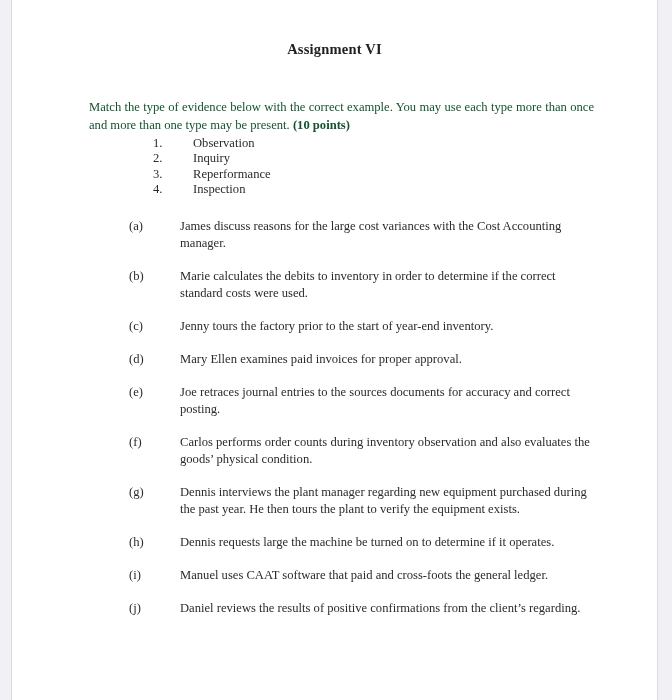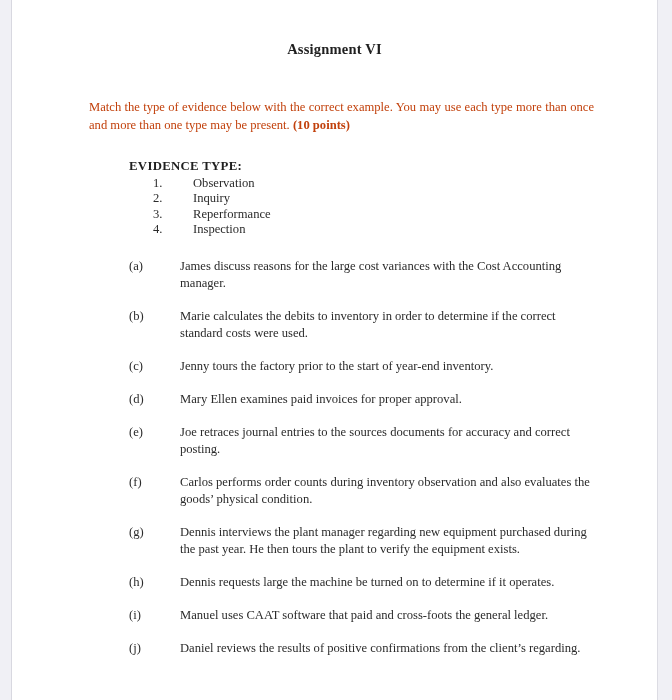--- a/index.html
+++ b/index.html
@@ -44,21 +44,21 @@
     padding-left: 77px;
     padding-right: 63px;
   }
   .intro {
     margin: 0;
     padding-top: 40px;
     font-size: 12.6px;
     line-height: 18px;
     text-align: justify;
     text-justify: inter-word;
-    color: #c2410c;
+    color: #14532d;
   }
   .intro b {
     font-weight: bold;
   }
   .indent-block {
     padding-left: 40px;
   }
   .section-heading {
     font-weight: bold;
     font-size: 12.8px;
@@ -122,21 +122,20 @@
 <div class="page-viewport">
   <div class="page-sheet">
 
     <h1 class="doc-title">Assignment VI</h1>
 
     <div class="content">
 
       <p class="intro"><span>Match the type of evidence below with the correct example. You may use each type more than once and more than one type may be present. </span><b>(10 points)</b></p>
 
       <div class="indent-block">
-        <div class="section-heading heading-evidence">EVIDENCE TYPE:</div>
 
         <ul class="type-list">
           <li class="type-row">
             <span class="type-num">1.</span>
             <span class="type-label">Observation</span>
           </li>
           <li class="type-row">
             <span class="type-num">2.</span>
             <span class="type-label">Inquiry</span>
           </li>

